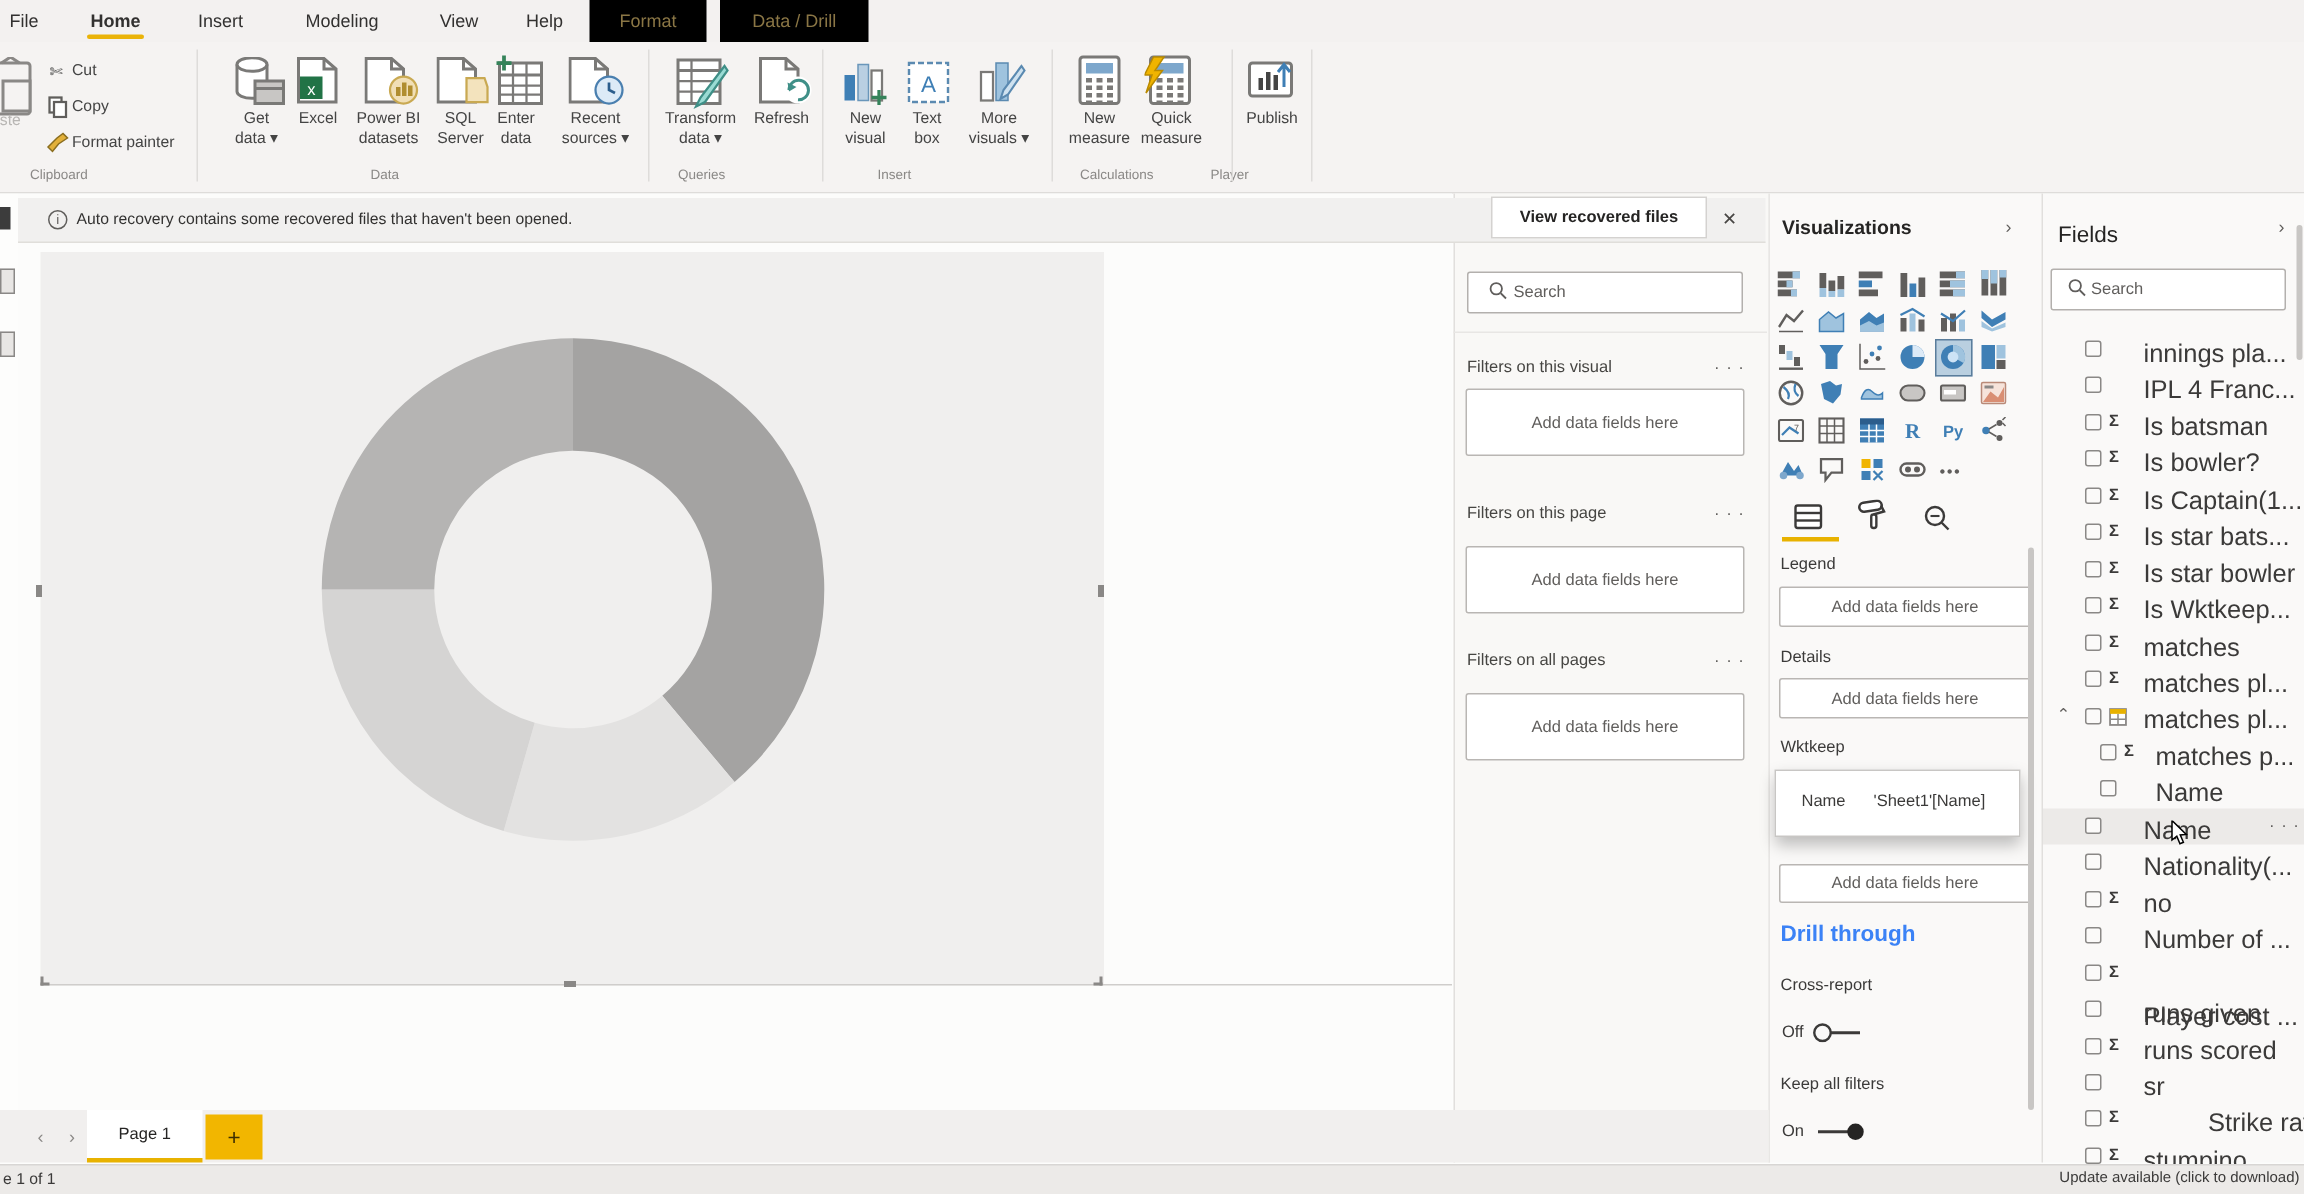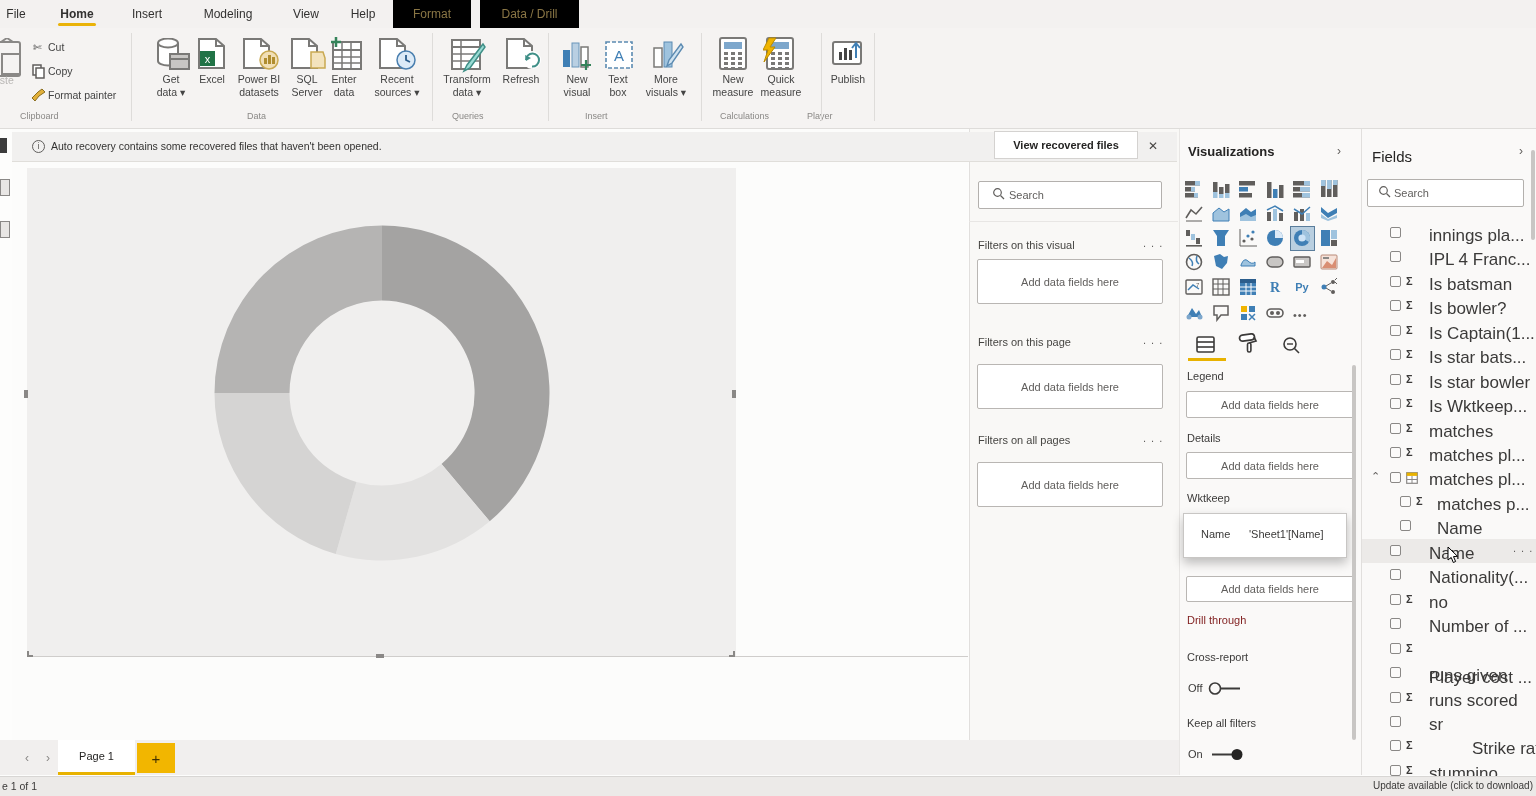--- a/index.html
+++ b/index.html
@@ -443,21 +443,21 @@
 <div class="abs" style="left:1188px;top:358px;width:38px;height:3px;background:#e8b200;"></div>
 <div class="flab" style="left:1187px;top:370px;">Legend</div>
 <div class="addbox" style="left:1186px;top:391px;width:166px;height:25px;">Add data fields here</div>
 <div class="flab" style="left:1187px;top:432px;">Details</div>
 <div class="addbox" style="left:1186px;top:452px;width:166px;height:25px;">Add data fields here</div>
 <div class="flab" style="left:1187px;top:492px;">Wktkeep</div>
 <div class="abs" style="left:1183px;top:513px;width:162px;height:43px;background:#fff;border:1px solid #c8c6c4;box-shadow:0 5px 10px rgba(0,0,0,0.25);"></div>
 <div class="abs" style="left:1201px;top:528px;font-size:11px;color:#3b3a39;">Name</div>
 <div class="abs" style="left:1249px;top:528px;font-size:11px;color:#3b3a39;">'Sheet1'[Name]</div>
 <div class="addbox" style="left:1186px;top:576px;width:166px;height:24px;">Add data fields here</div>
-<div class="abs" style="left:1187px;top:614px;font-size:11px;font-weight:normal;color:#7f1d1d;">Drill through</div>
+<div class="abs" style="left:1187px;top:614px;font-size:15px;font-weight:bold;color:#3b82f6;">Drill through</div>
 <div class="flab" style="left:1187px;top:651px;">Cross-report</div>
 <div class="abs" style="left:1188px;top:682px;font-size:11px;color:#3b3a39;">Off</div>
 <svg class="abs" style="left:1208px;top:682px;" width="36" height="13" viewBox="0 0 36 13">
       <line x1="6" y1="6.5" x2="32" y2="6.5" stroke="#3b3a39" stroke-width="2"></line>
       <circle cx="7" cy="6.5" r="5.5" fill="#faf9f8" stroke="#3b3a39" stroke-width="1.6"></circle>
     </svg>
 <div class="flab" style="left:1187px;top:717px;">Keep all filters</div>
 <div class="abs" style="left:1188px;top:748px;font-size:11px;color:#3b3a39;">On</div>
 <svg class="abs" style="left:1208px;top:748px;" width="36" height="13" viewBox="0 0 36 13">
       <line x1="4" y1="6.5" x2="30" y2="6.5" stroke="#3b3a39" stroke-width="2"></line>

